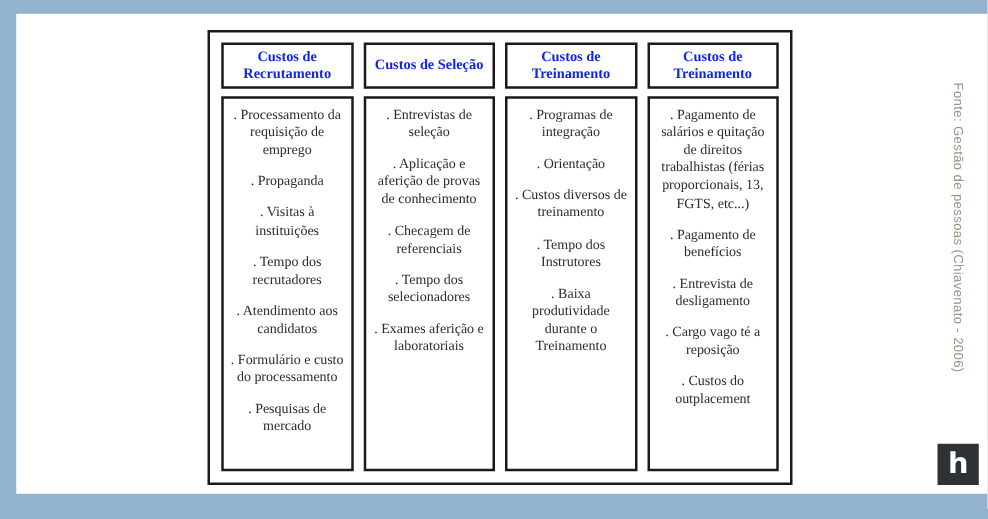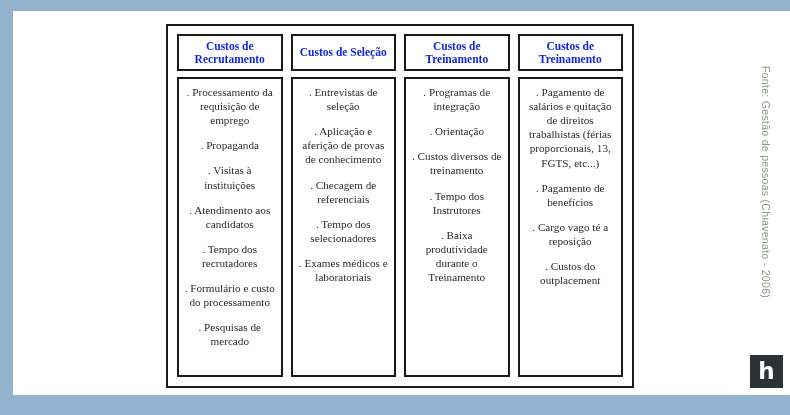--- a/index.html
+++ b/index.html
@@ -125,54 +125,55 @@
 <div id="slide">
 
   <div id="table-frame">
 
     <div class="cost-column">
       <div class="col-header">Custos de Recrutamento</div>
       <div class="col-body">
         <p class="item">. Processamento da requisição de emprego</p>
         <p class="item">. Propaganda</p>
         <p class="item">. Visitas à instituições</p>
+        <p class="item">. Tempo dos recrutadores</p>
         <p class="item">. Atendimento aos candidatos</p>
-        <p class="item">. Tempo dos recrutadores</p>
         <p class="item">. Formulário e custo do processamento</p>
         <p class="item">. Pesquisas de mercado</p>
       </div>
     </div>
 
     <div class="cost-column">
       <div class="col-header">Custos de Seleção</div>
       <div class="col-body">
         <p class="item">. Entrevistas de seleção</p>
         <p class="item">. Aplicação e aferição de provas de conhecimento</p>
         <p class="item">. Checagem de referenciais</p>
         <p class="item">. Tempo dos selecionadores</p>
-        <p class="item">. Exames médicos e laboratoriais</p>
+        <p class="item">. Exames aferição e laboratoriais</p>
       </div>
     </div>
 
     <div class="cost-column">
       <div class="col-header">Custos de Treinamento</div>
       <div class="col-body">
         <p class="item">. Programas de integração</p>
         <p class="item">. Orientação</p>
         <p class="item">. Custos diversos de treinamento</p>
         <p class="item">. Tempo dos Instrutores</p>
         <p class="item">. Baixa produtividade durante o Treinamento</p>
       </div>
     </div>
 
     <div class="cost-column">
       <div class="col-header">Custos de Treinamento</div>
       <div class="col-body">
         <p class="item">. Pagamento de salários e quitação de direitos trabalhistas (férias proporcionais, 13, FGTS, etc...)</p>
         <p class="item">. Pagamento de benefícios</p>
+        <p class="item">. Entrevista de desligamento</p>
         <p class="item">. Cargo vago té a reposição</p>
         <p class="item">. Custos do outplacement</p>
       </div>
     </div>
 
   </div>
 
   <div id="source-credit">Fonte: Gestão de pessoas (Chiavenato - 2006)</div>
 
   <div id="logo-badge">

